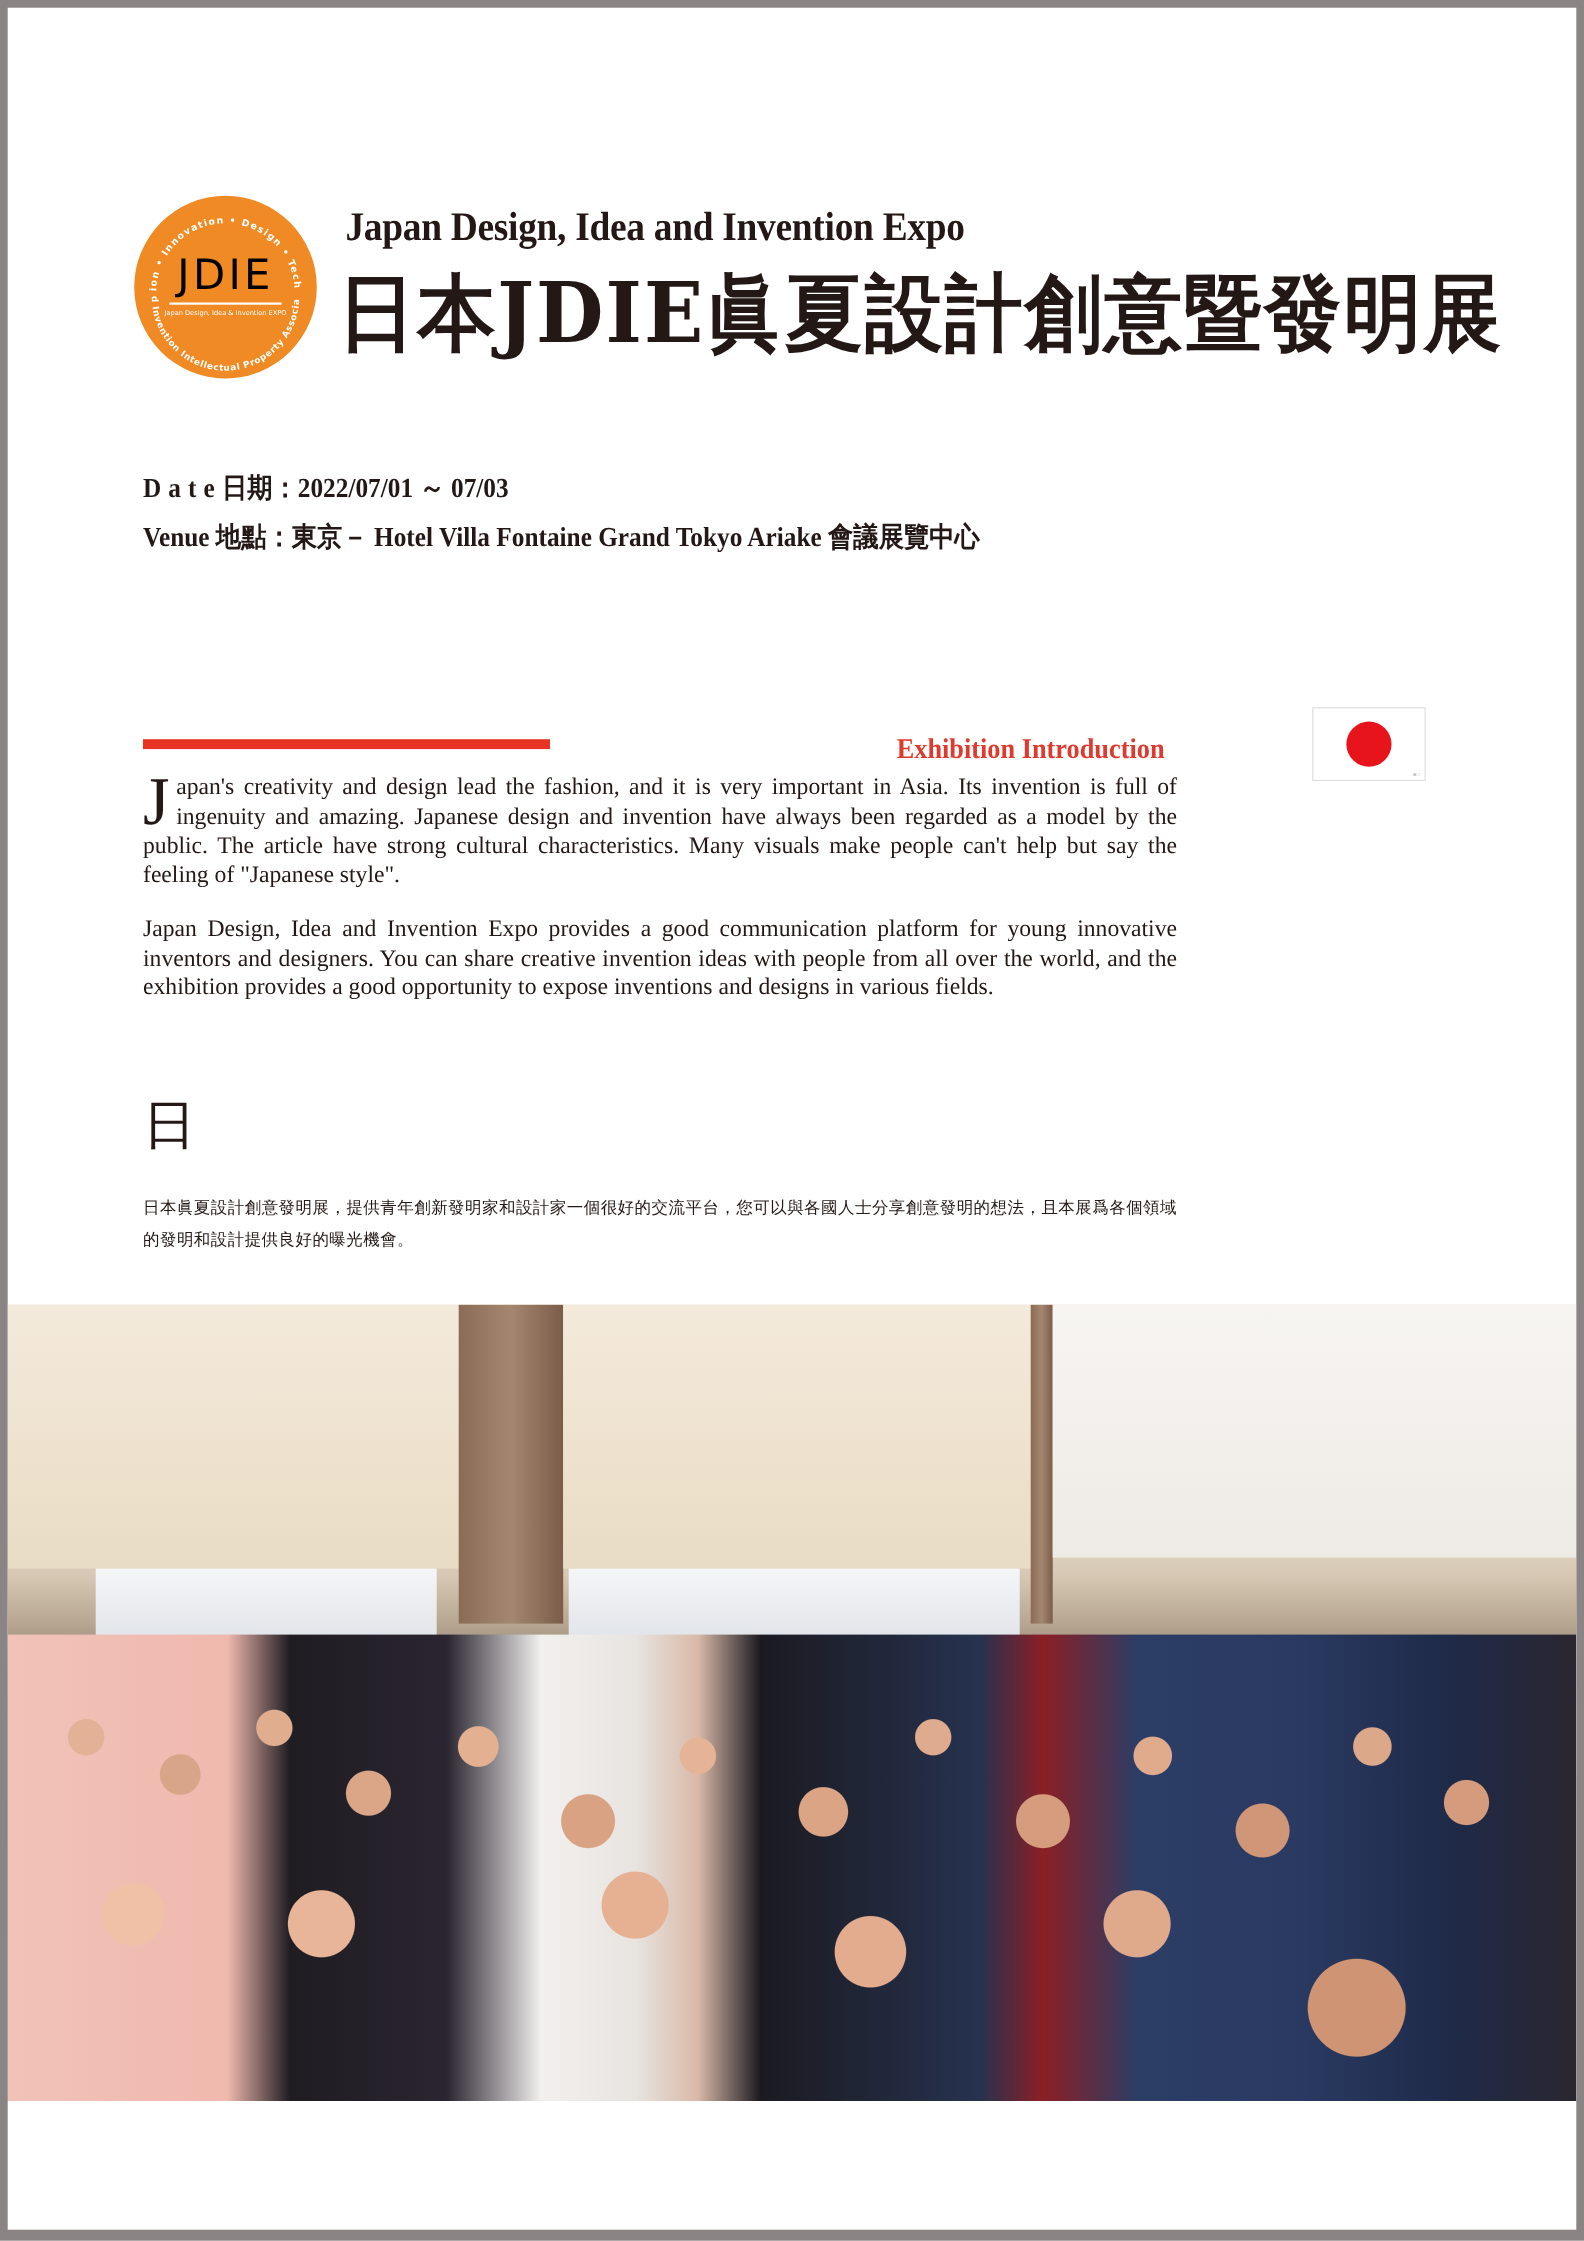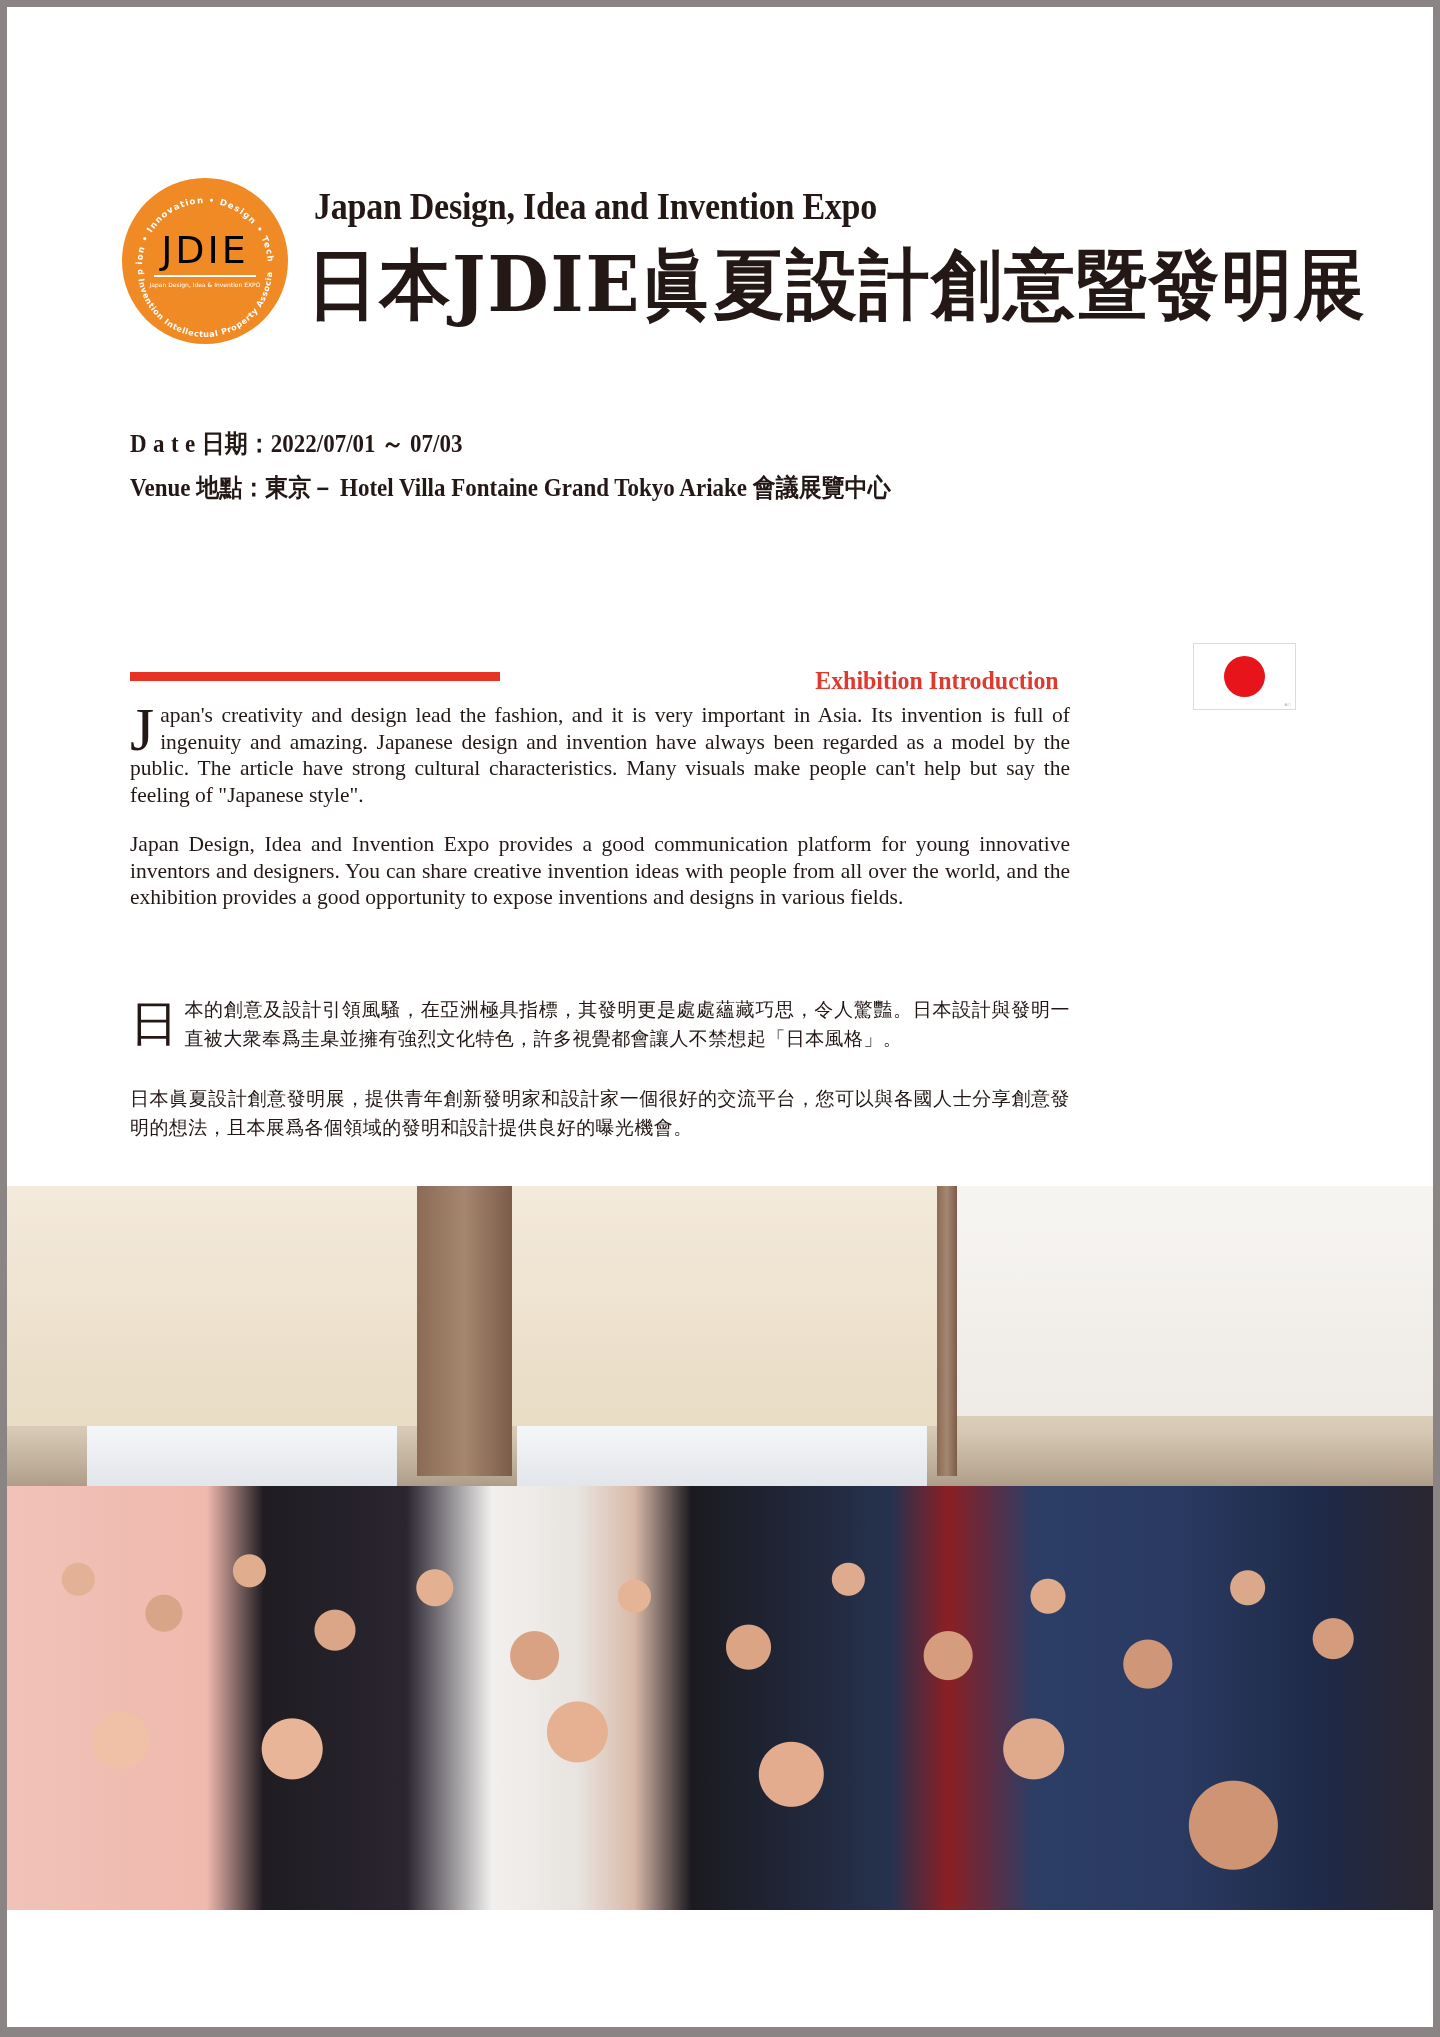--- a/index.html
+++ b/index.html
@@ -95,21 +95,21 @@
     
     .para {
       position: absolute; left: 123px; width: 940px;
       font-size: 21.5px; line-height: 26.5px;
       text-align: justify;
       color: #231815;
     }
     .para-en1 { top: 695px; }
     .para-en2 { top: 824px; }
     .para-zh1 { top: 988px; font-family: "DejaVu Sans", sans-serif; font-size: 19px; line-height: 29px; letter-spacing: 0.4px; }
-    .para-zh2 { top: 1077px; font-family: "DejaVu Sans", sans-serif; font-size: 19px; line-height: 29px; letter-spacing: 0.4px; }
+    .para-zh2 { top: 1077px; font-family: "DejaVu Sans", sans-serif; font-size: 15px; line-height: 29px; letter-spacing: 0.4px; }
     .dropcap {
       float: left;
       font-size: 62px; line-height: 50px;
       margin: 2px 6px -4px 0;
       font-weight: normal;
       color: #231815;
     }
     .dropcap-zh {
       float: left;
       font-size: 48px; line-height: 52px;
@@ -193,21 +193,21 @@
     <div class="flag-mark">▪▫</div>
   </div>
 
   <div class="para para-en1">
     <span class="dropcap">J</span><span>apan's creativity and design lead the fashion, and it is very important in Asia. Its invention is full of ingenuity and amazing. Japanese design and invention have always been regarded as a model by the public. The article have strong cultural characteristics. Many visuals make people can't help but say the feeling of "Japanese style".</span>
   </div>
 
   <div class="para para-en2">Japan Design, Idea and Invention Expo provides a good communication platform for young innovative inventors and designers. You can share creative invention ideas with people from all over the world, and the exhibition provides a good opportunity to expose inventions and designs in various fields.</div>
 
   <div class="para para-zh1">
-    <span class="dropcap-zh">日</span><span>本的創意及設計引領風騷，在亞洲極具指標，其發明更是處處蘊藏巧思，令人驚豔。日本設計與發明一直被大衆奉爲圭臬並擁有強烈文化特色，許多視覺都會讓人不禁想起「日本風格」。</span>
+    <span class="dropcap-zh">日</span>
   </div>
 
   <div class="para para-zh2">日本眞夏設計創意發明展，提供青年創新發明家和設計家一個很好的交流平台，您可以與各國人士分享創意發明的想法，且本展爲各個領域的發明和設計提供良好的曝光機會。</div>
 
   <div class="photo">
     <div class="photo-wall" style="left:0;width:410px;"></div>
     <div class="photo-pillar" style="left:410px;width:95px;"></div>
     <div class="photo-wall" style="left:505px;width:425px;"></div>
     <div class="photo-pillar" style="left:930px;width:20px;"></div>
     <div class="photo-wall" style="left:950px;width:476px;background:linear-gradient(180deg,#f7f5f2,#eeebe6);height:230px;"></div>

